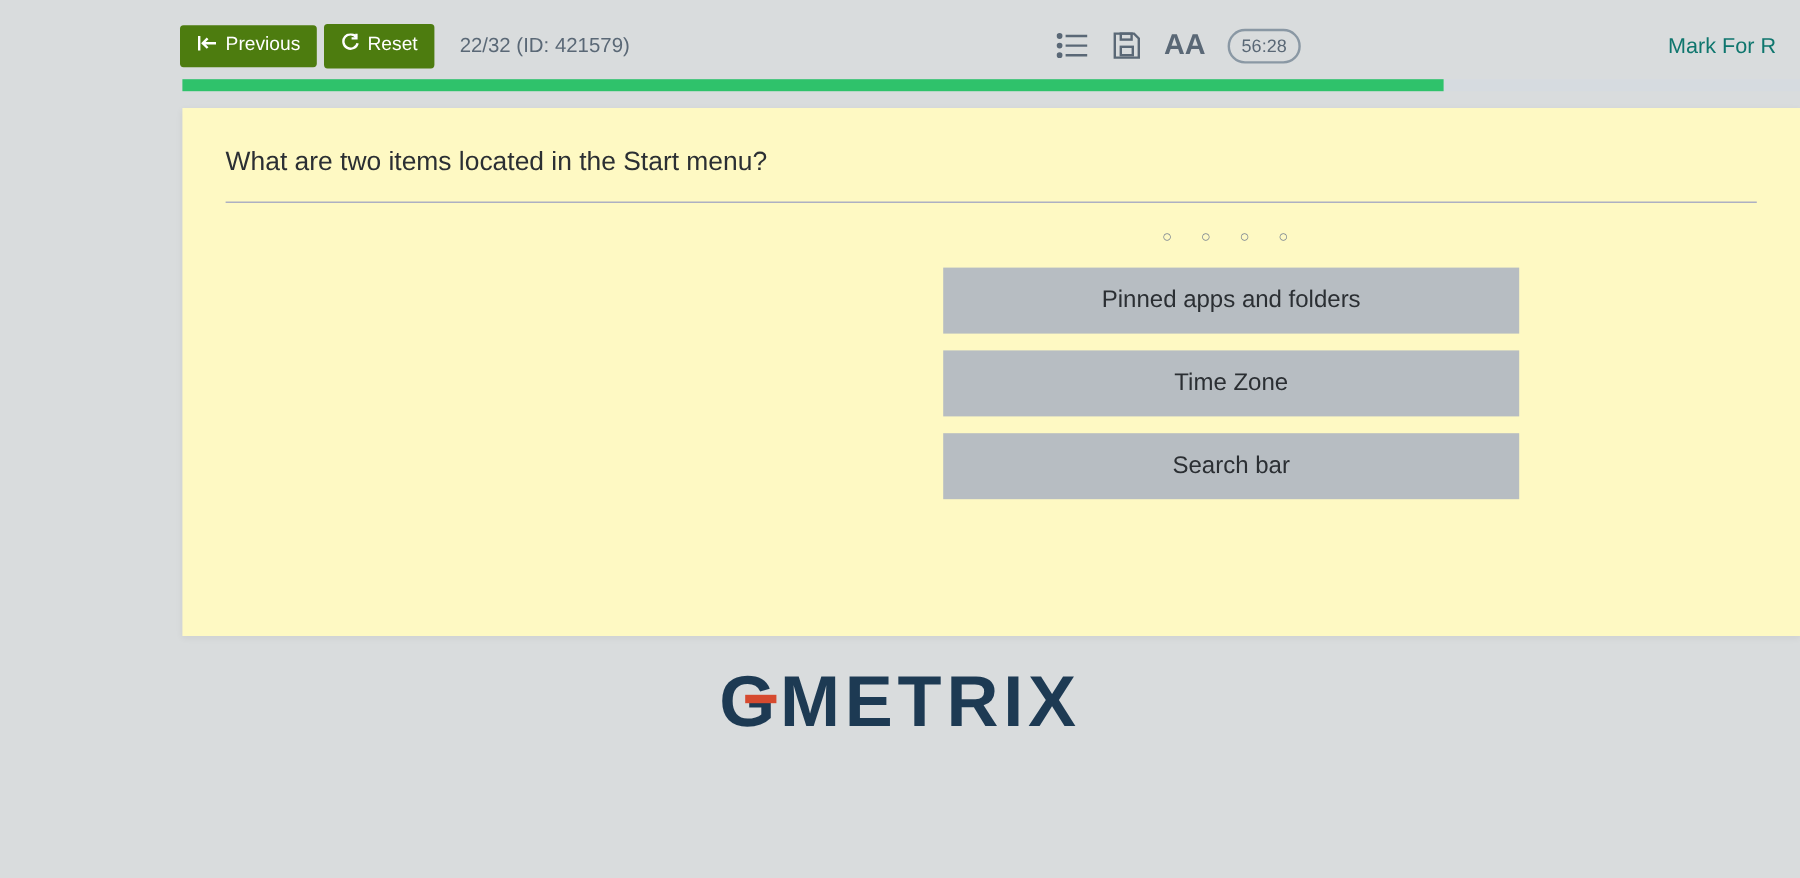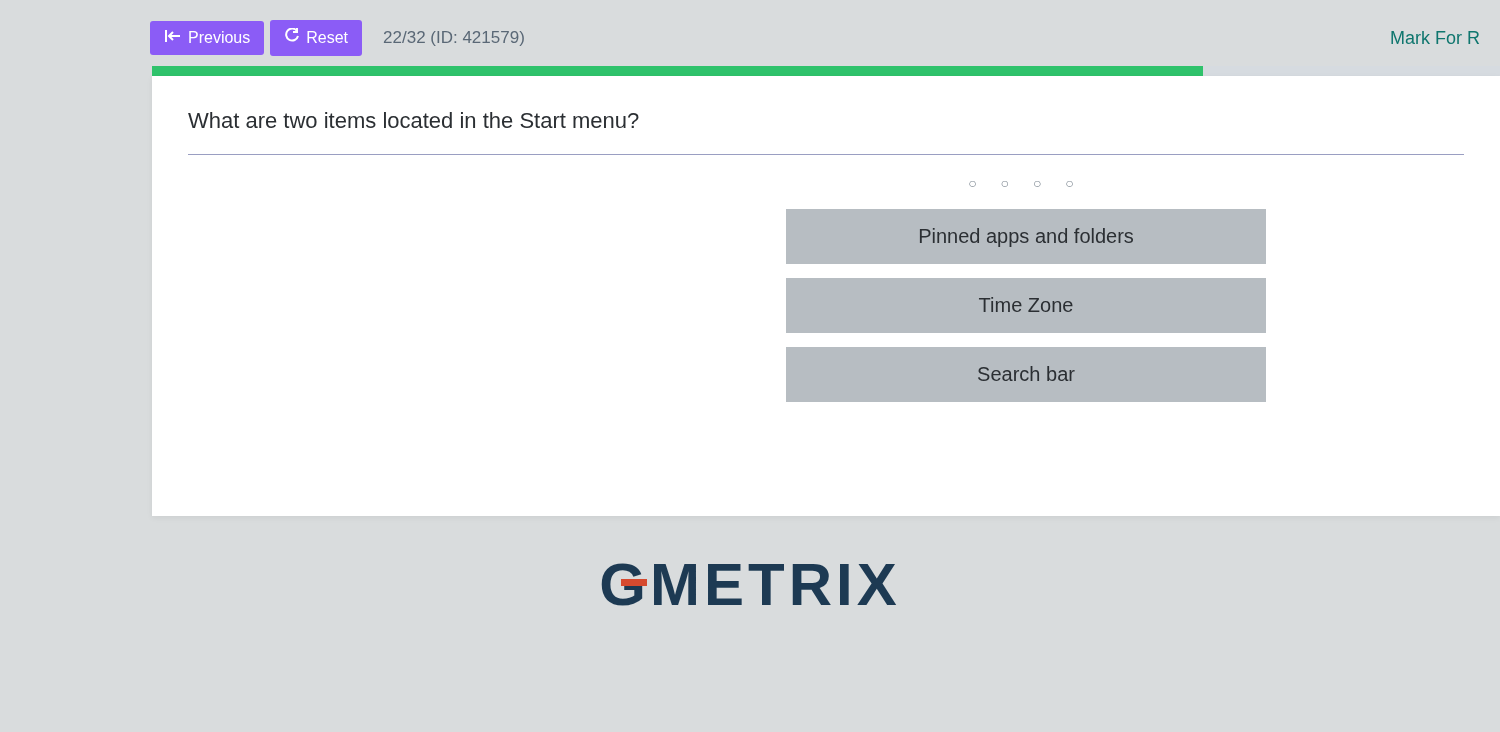--- a/index.html
+++ b/index.html
@@ -23,21 +23,21 @@
     }
     .btn {
       display: inline-flex;
       align-items: center;
       gap: 6px;
       padding: 8px 14px;
       border-radius: 3px;
       font-size: 16px;
       font-weight: 500;
       color: #fff;
-      background: #8b5cf6;
+      background: #4d7c0f;
       border: none;
       cursor: pointer;
     }
     .question-id {
       margin-left: 15px;
       color: #5a6876;
       font-size: 17px;
     }
     .toolbar-right {
       position: absolute;
@@ -72,24 +72,24 @@
       height: 10px;
       background: #d6dbe0;
     }
     .progress-fill {
       height: 100%;
       background: #2fc26b;
       width: 78%;
     }
     .question-panel {
       position: absolute;
-      top: 76px;
+      top: 90px;
       left: 152px;
       right: 0;
-      background: #ffffff;
+      background: #fef9c3;
       padding: 32px 36px 60px 36px;
       min-height: 440px;
       box-shadow: 0 2px 6px rgba(0,0,0,0.06);
     }
     .question-text {
       font-size: 22px;
       color: #2b2f33;
       margin-bottom: 20px;
     }
     .hr-line {
@@ -166,20 +166,41 @@
       <svg width="16" height="16" viewBox="0 0 16 16" fill="none" stroke="currentColor" stroke-width="2">
         <path d="M13 3 A6 6 0 1 0 14 8"></path>
         <polyline points="13,0 13,4 9,4"></polyline>
       </svg>
     </span>
     <span>Reset</span>
   </button>
 
   <span class="question-id">22/32 (ID: 421579)</span>
 
+  <div class="toolbar-right" style="left:730px; right:auto;">
+    <span class="icon-btn">
+      <svg width="28" height="24" viewBox="0 0 28 24" fill="none" stroke="#5a6876" stroke-width="2">
+        <circle cx="3" cy="4" r="1.4" fill="#5a6876"></circle>
+        <circle cx="3" cy="12" r="1.4" fill="#5a6876"></circle>
+        <circle cx="3" cy="20" r="1.4" fill="#5a6876"></circle>
+        <line x1="8" y1="4" x2="26" y2="4"></line>
+        <line x1="8" y1="12" x2="26" y2="12"></line>
+        <line x1="8" y1="20" x2="26" y2="20"></line>
+      </svg>
+    </span>
+    <span class="icon-btn">
+      <svg width="26" height="26" viewBox="0 0 26 26" fill="none" stroke="#5a6876" stroke-width="2">
+        <path d="M3 3 L19 3 L23 7 L23 23 L3 23 Z"></path>
+        <rect x="8" y="14" width="10" height="7"></rect>
+        <rect x="8" y="3" width="9" height="5"></rect>
+      </svg>
+    </span>
+    <span class="icon-btn" style="font-size:24px;font-weight:600;color:#5a6876;">AA</span>
+    <span class="timer-pill">56:28</span>
+  </div>
 
   <div class="toolbar-right">
     <span class="mark-review">Mark For R</span>
   </div>
 </div>
 
 <div class="progress-bar">
   <div class="progress-fill"></div>
 </div>
 

